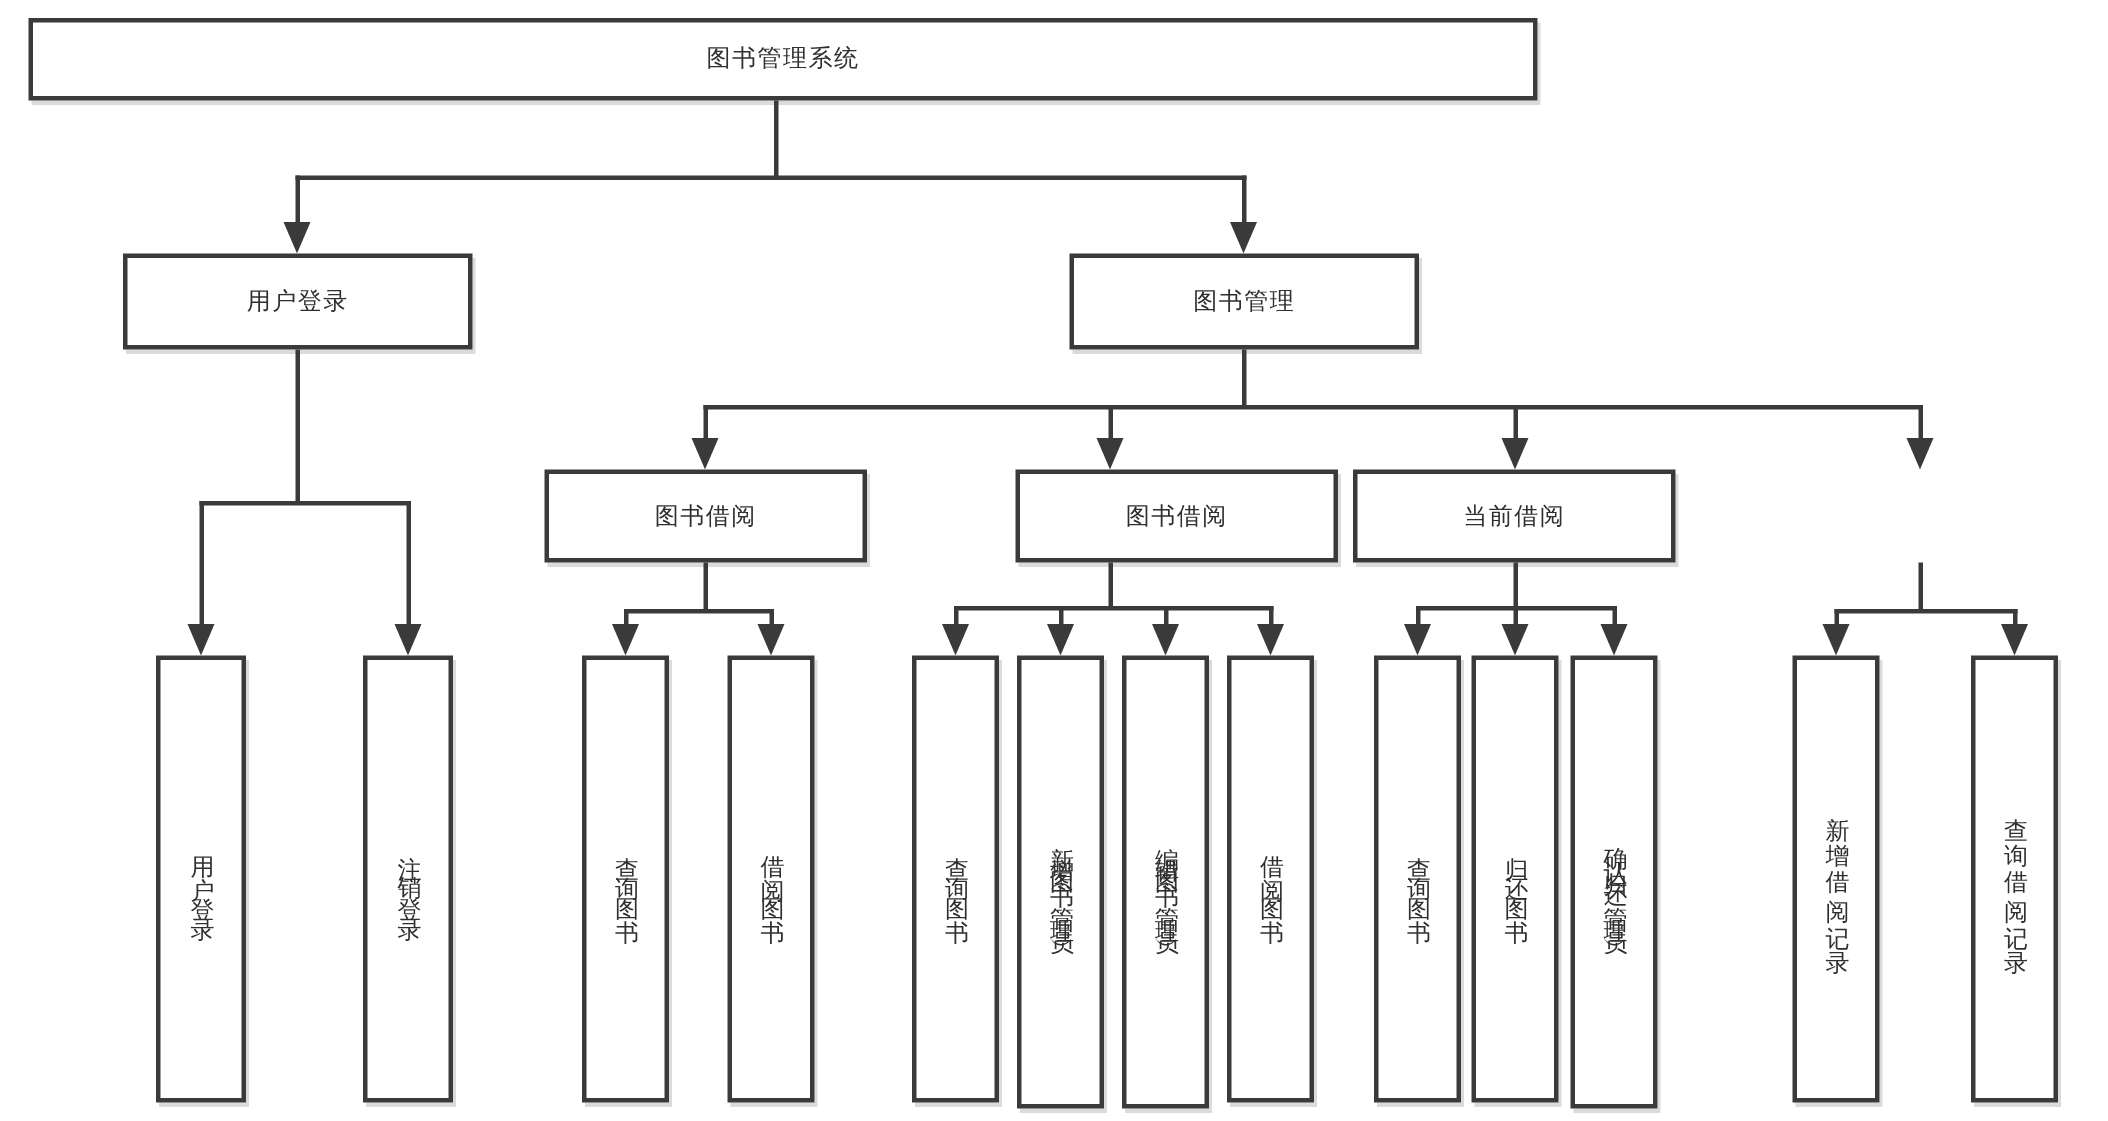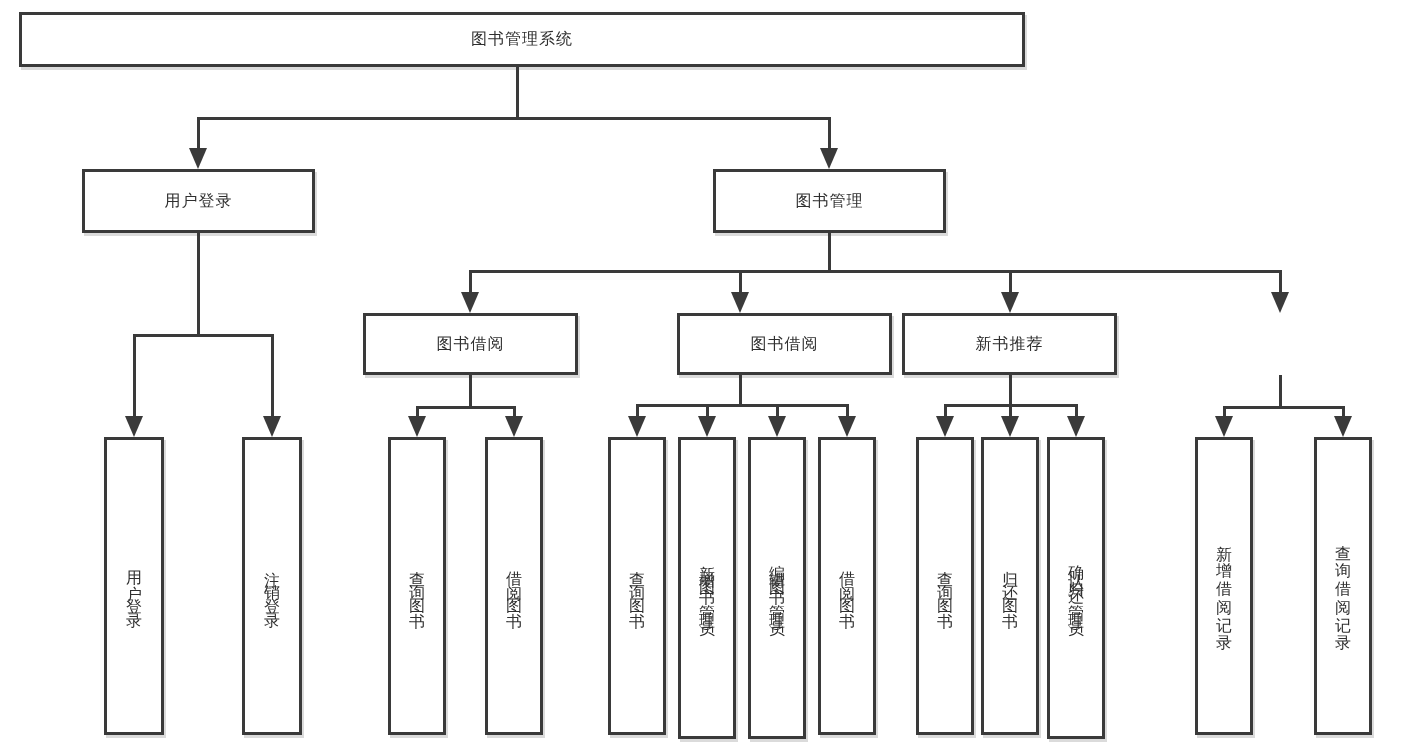--- a/index.html
+++ b/index.html
@@ -91,21 +91,21 @@
     <span>图书管理</span>
   </div>
 
   <div class="node l3 n-nr">
     <span>图书借阅</span>
   </div>
   <div class="node l3 n-bb">
     <span>图书借阅</span>
   </div>
   <div class="node l3 n-cb">
-    <span>新书推荐</span>
+    <span>当前借阅</span>
   </div>
 
   <div class="node leaf x104">
     <span class="v sp14">用户登录</span>
   </div>
   <div class="node leaf x242">
     <span class="v sp14">注销登录</span>
   </div>
 
   <div class="node leaf x388">

